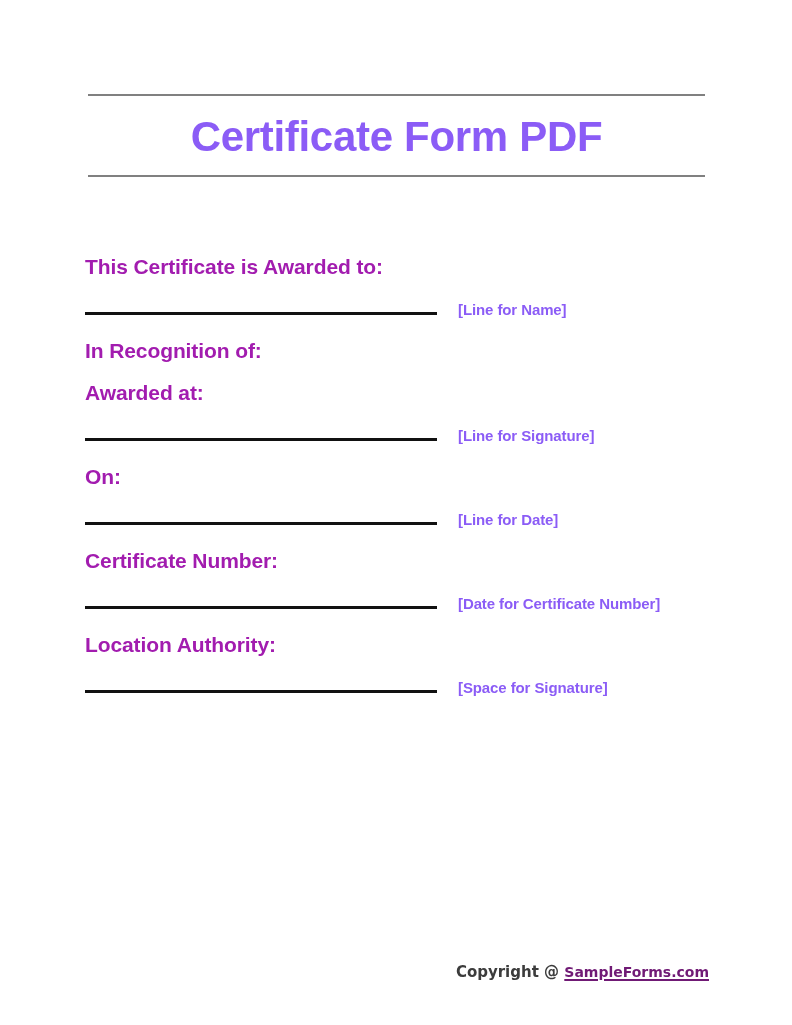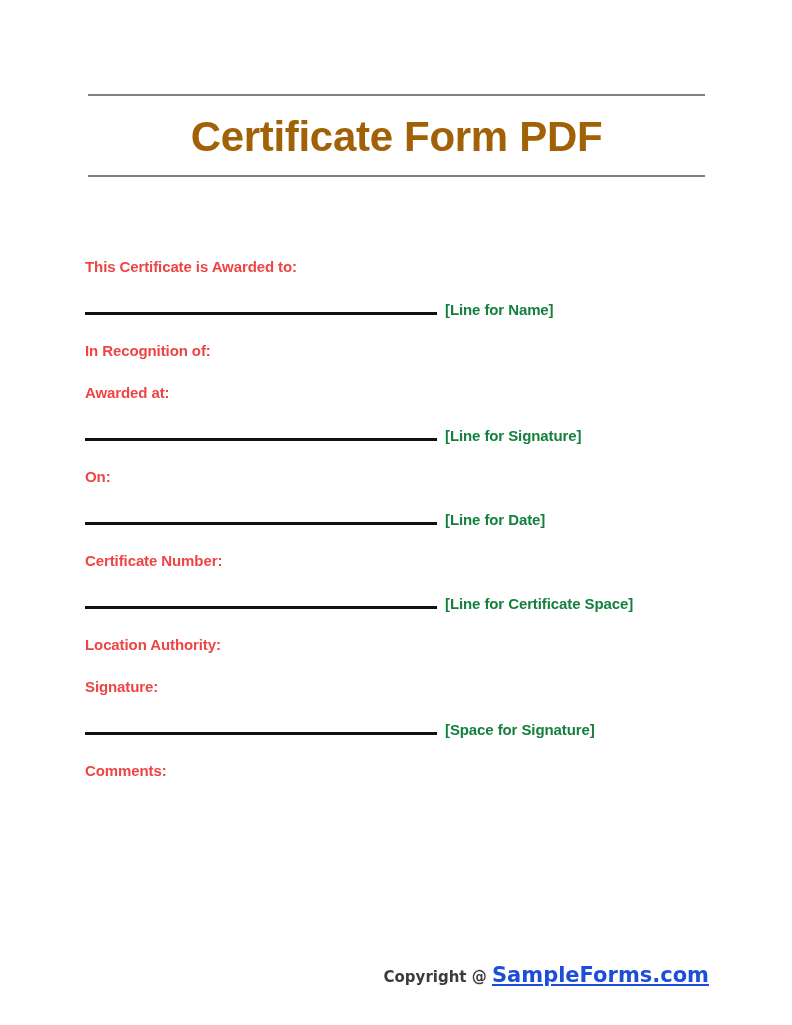--- a/index.html
+++ b/index.html
@@ -37,44 +37,44 @@
     height: 0;
     border: none;
     border-top: 2px solid #808080;
     margin: 0;
     width: 100%;
   }
 
   .doc-title {
     font-size: 42px;
     font-weight: bold;
-    color: #a16207;
+    color: #8b5cf6;
     text-align: center;
     letter-spacing: -0.3px;
     line-height: 1;
     margin: 0;
     padding: 20px 0 17px 0;
     white-space: nowrap;
   }
 
   
   .form-body {
     position: absolute;
     left: 85px;
     top: 246px;
     width: 640px;
   }
 
   .form-row {
     height: 42px;
     display: block;
     white-space: nowrap;
-    font-size: 15px;
+    font-size: 21px;
     font-weight: bold;
-    color: #ef4444;
+    color: #a21caf;
     line-height: 42px;
   }
 
   .form-row.label-row {
     letter-spacing: -0.1px;
   }
 
   
   .blank-row {
     display: flex;
@@ -87,24 +87,24 @@
     width: 352px;
     height: 0;
     border-bottom: 3px solid #111111;
     position: relative;
     top: 4px;
     flex: 0 0 352px;
   }
 
   .blank-hint {
     display: inline-block;
-    margin-left: 8px;
+    margin-left: 21px;
     font-size: 15px;
     font-weight: bold;
-    color: #15803d;
+    color: #8b5cf6;
     white-space: nowrap;
     letter-spacing: -0.1px;
   }
 
   .comments-note {
     letter-spacing: -0.2px;
   }
 
   
   .footer {
@@ -120,22 +120,22 @@
   .footer .copy-text {
     font-family: "DejaVu Sans", sans-serif;
     font-weight: bold;
     font-size: 15px;
     color: #3c3c3c;
   }
 
   .footer .brand-link {
     font-family: "DejaVu Sans", sans-serif;
     font-weight: bold;
-    font-size: 21px;
-    color: #1d4ed8;
+    font-size: 14px;
+    color: #701a75;
     text-decoration: underline;
     text-underline-offset: 2px;
     text-decoration-thickness: 2px;
     cursor: pointer;
   }
 </style>
 </head>
 <body>
 
 <div class="page">
@@ -159,28 +159,26 @@
         <span class="blank-hint">[Line for Signature]</span>
       </div>
       <div class="form-row label-row">On:</div>
       <div class="blank-row">
         <span class="blank-line"></span>
         <span class="blank-hint">[Line for Date]</span>
       </div>
       <div class="form-row label-row">Certificate Number:</div>
       <div class="blank-row">
         <span class="blank-line"></span>
-        <span class="blank-hint">[Line for Certificate Space]</span>
+        <span class="blank-hint">[Date for Certificate Number]</span>
       </div>
       <div class="form-row label-row">Location Authority:</div>
-      <div class="form-row label-row">Signature:</div>
       <div class="blank-row">
         <span class="blank-line"></span>
         <span class="blank-hint">[Space for Signature]</span>
       </div>
-      <div class="form-row label-row">Comments:</div>
     </div>
 
   <div class="footer">
     <span class="copy-text">Copyright @ </span><span class="brand-link">SampleForms.com</span>
   </div>
 
 </div>
 
 </body></html>

